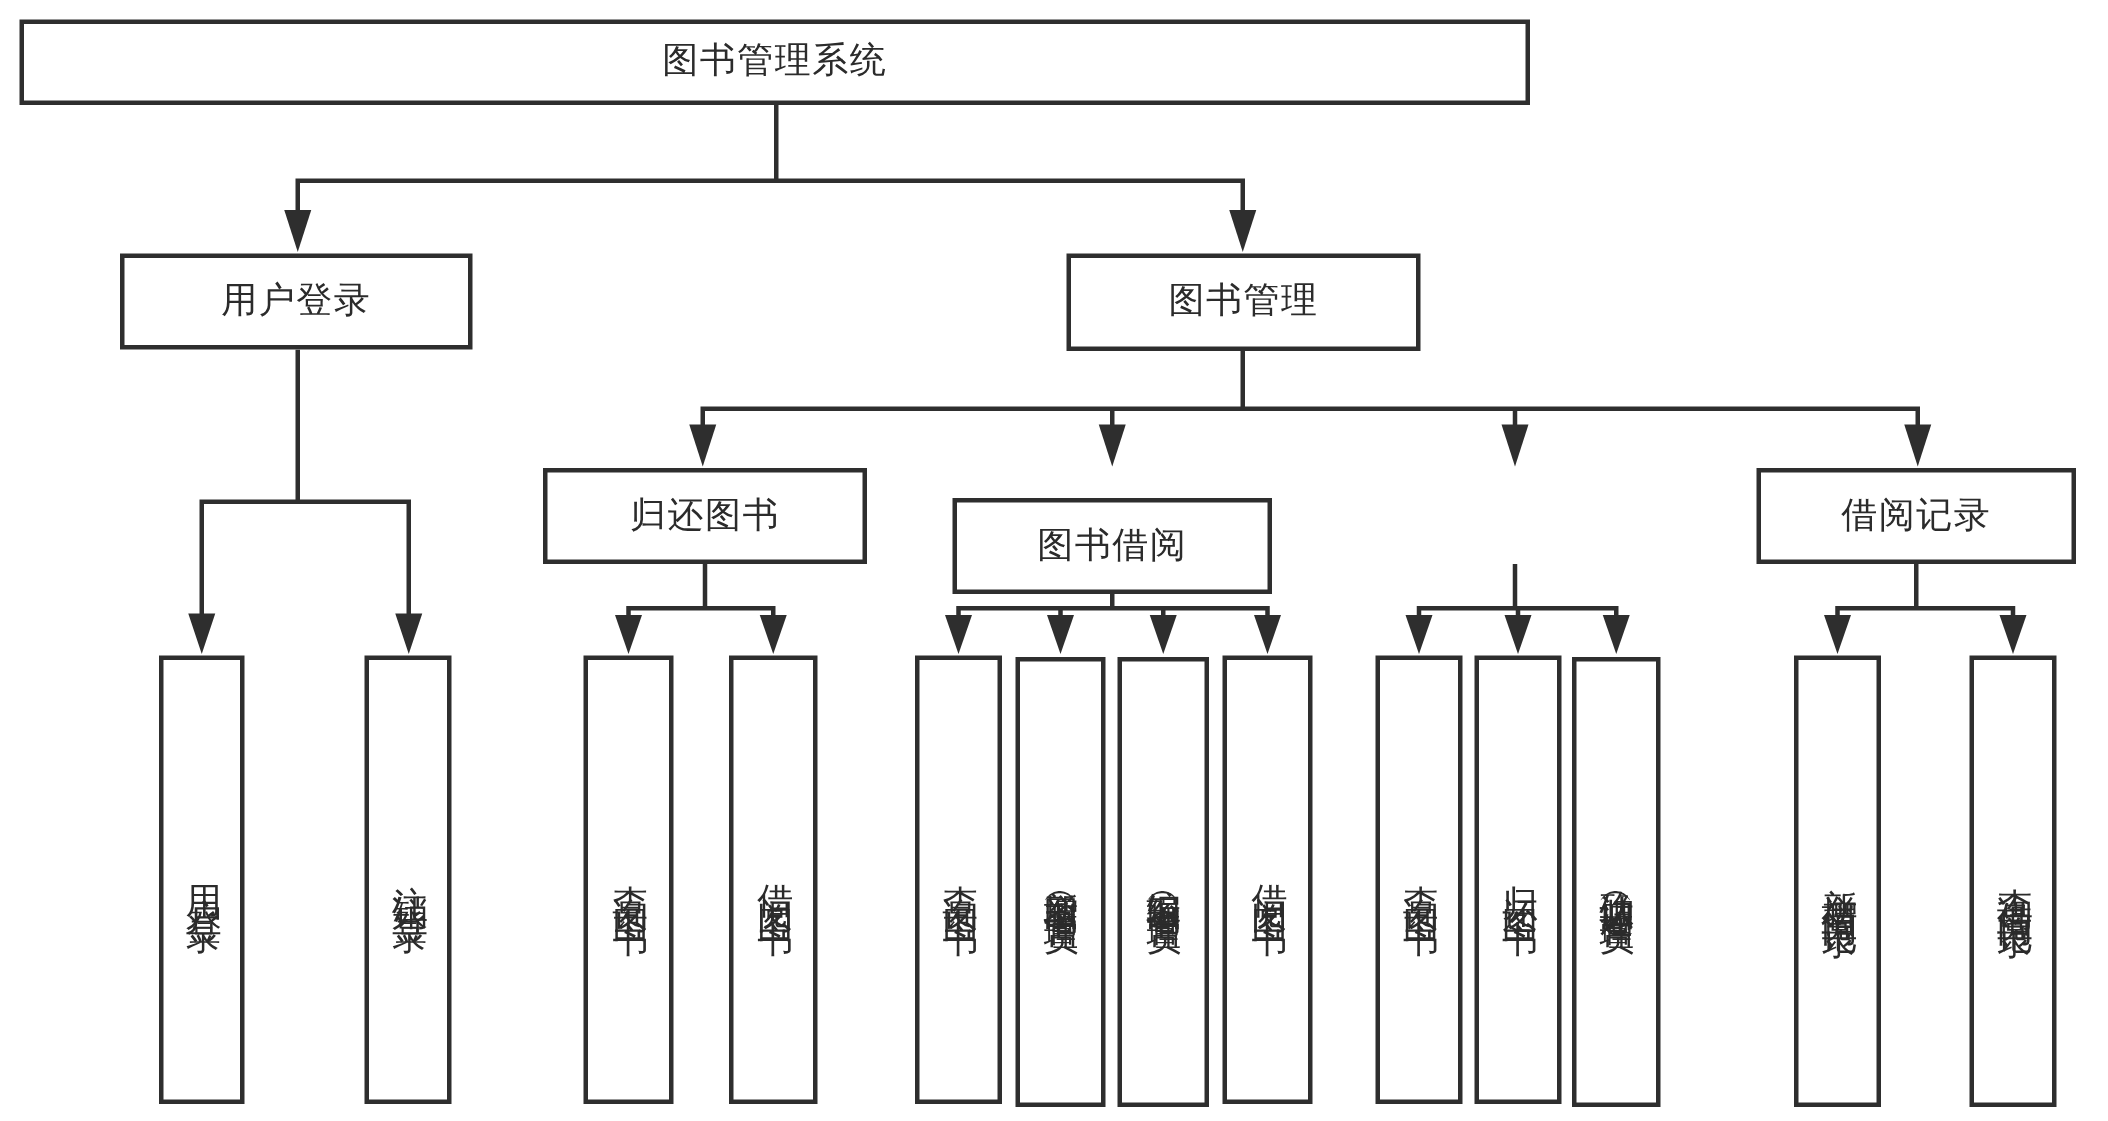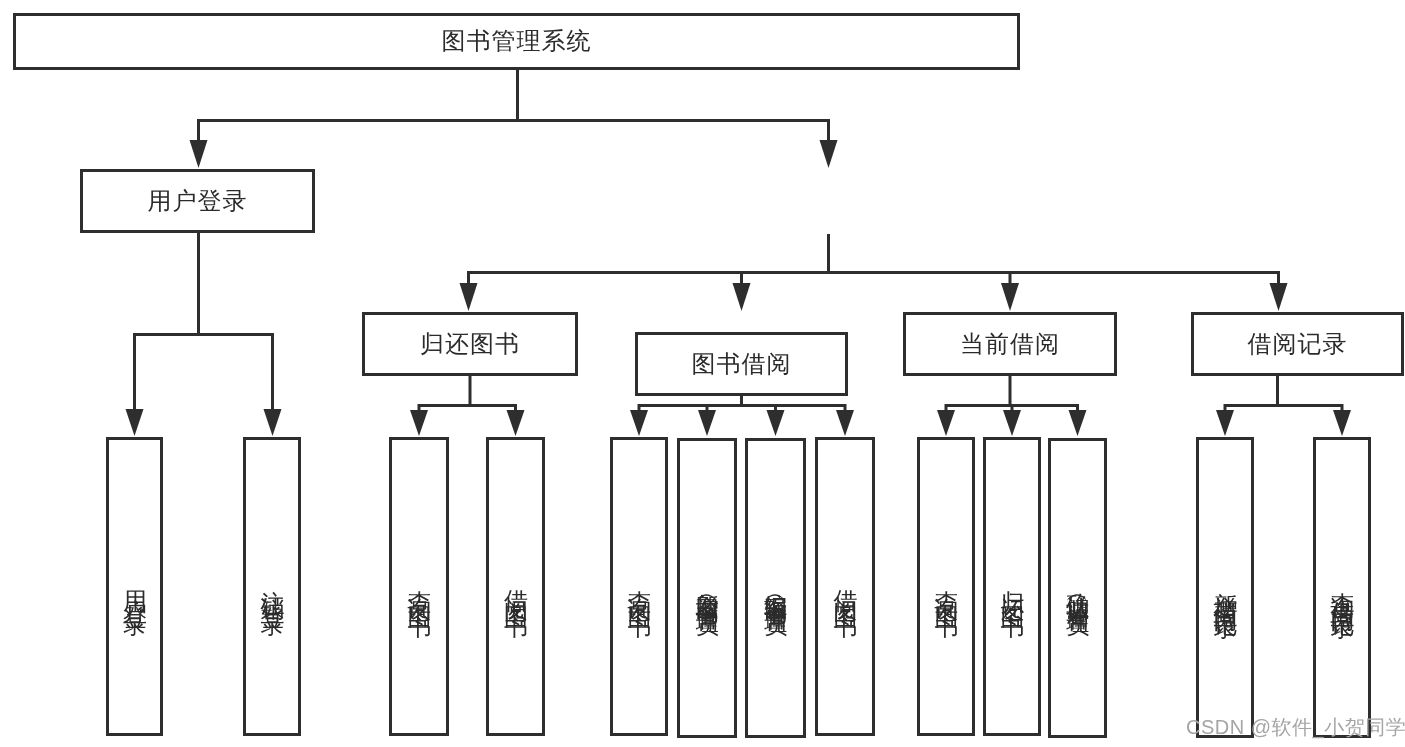--- a/index.html
+++ b/index.html
@@ -45,21 +45,21 @@
   .node.v.med{letter-spacing:5px;}
   .node.v.long{letter-spacing:3px;font-size:23px;}
 
   
   #root {left:13px;  top:13px;  width:1007px;height:57px;}
   #l2a  {left:80px;  top:169px; width:235px; height:64px;}
   #l2b  {left:711px; top:169px; width:236px; height:65px;}
   #l3a  {left:362px; top:312px; width:216px; height:64px;}
   #l3b  {left:635px; top:312px; width:213px; height:64px;margin-top:20px;}
   #l3c  {left:903px; top:312px; width:214px; height:64px;}
-  #l3d  {left:1171px;top:312px; width:213px; height:64px;margin-left:20px;}
+  #l3d  {left:1171px;top:312px; width:213px; height:64px;}
   #lf1  {left:106px; top:437px; width:57px;  height:299px;}
   #lf2  {left:243px; top:437px; width:58px;  height:299px;}
   #lf3  {left:389px; top:437px; width:60px;  height:299px;}
   #lf4  {left:486px; top:437px; width:59px;  height:299px;}
   #lf5  {left:610px; top:437px; width:58px;  height:299px;}
   #lf6  {left:677px; top:438px; width:60px;  height:300px;}
   #lf7  {left:745px; top:438px; width:61px;  height:300px;}
   #lf8  {left:815px; top:437px; width:60px;  height:299px;}
   #lf9  {left:917px; top:437px; width:58px;  height:299px;}
   #lf10 {left:983px; top:437px; width:58px;  height:299px;}
@@ -118,35 +118,34 @@
       <polygon points="1003,410 1021,410 1012,436"></polygon>
       <polygon points="1068.5,410 1086.5,410 1077.5,436"></polygon>
       <polygon points="1216,410 1234,410 1225,436"></polygon>
       <polygon points="1333,410 1351,410 1342,436"></polygon>
     </g>
   </svg>
 
   <div class="node h" id="root">图书管理系统</div>
 
   <div class="node h" id="l2a">用户登录</div>
+  <div class="node h" id="l2b">图书管理</div>
 
   <div class="node h" id="l3a">归还图书</div>
   <div class="node h" id="l3b">图书借阅</div>
-  <div class="node h" id="l3c">当前借阅</div>
   <div class="node h" id="l3d">借阅记录</div>
 
   <div class="node v" id="lf1">用户登录</div>
   <div class="node v" id="lf2">注销登录</div>
   <div class="node v" id="lf3">查询图书</div>
   <div class="node v" id="lf4">借阅图书</div>
   <div class="node v" id="lf5">查询图书</div>
   <div class="node v long" id="lf6">新增图书（管理员）</div>
   <div class="node v long" id="lf7">编辑图书（管理员）</div>
   <div class="node v" id="lf8">借阅图书</div>
   <div class="node v" id="lf9">查询图书</div>
   <div class="node v" id="lf10">归还图书</div>
   <div class="node v long" id="lf11">确认归还（管理员）</div>
   <div class="node v med" id="lf12">新增借阅记录</div>
   <div class="node v med" id="lf13">查询借阅记录</div>
 
-  <span class="watermark">CSDN @软件_小贺同学</span>
 
 </div>
 
 </body></html>

